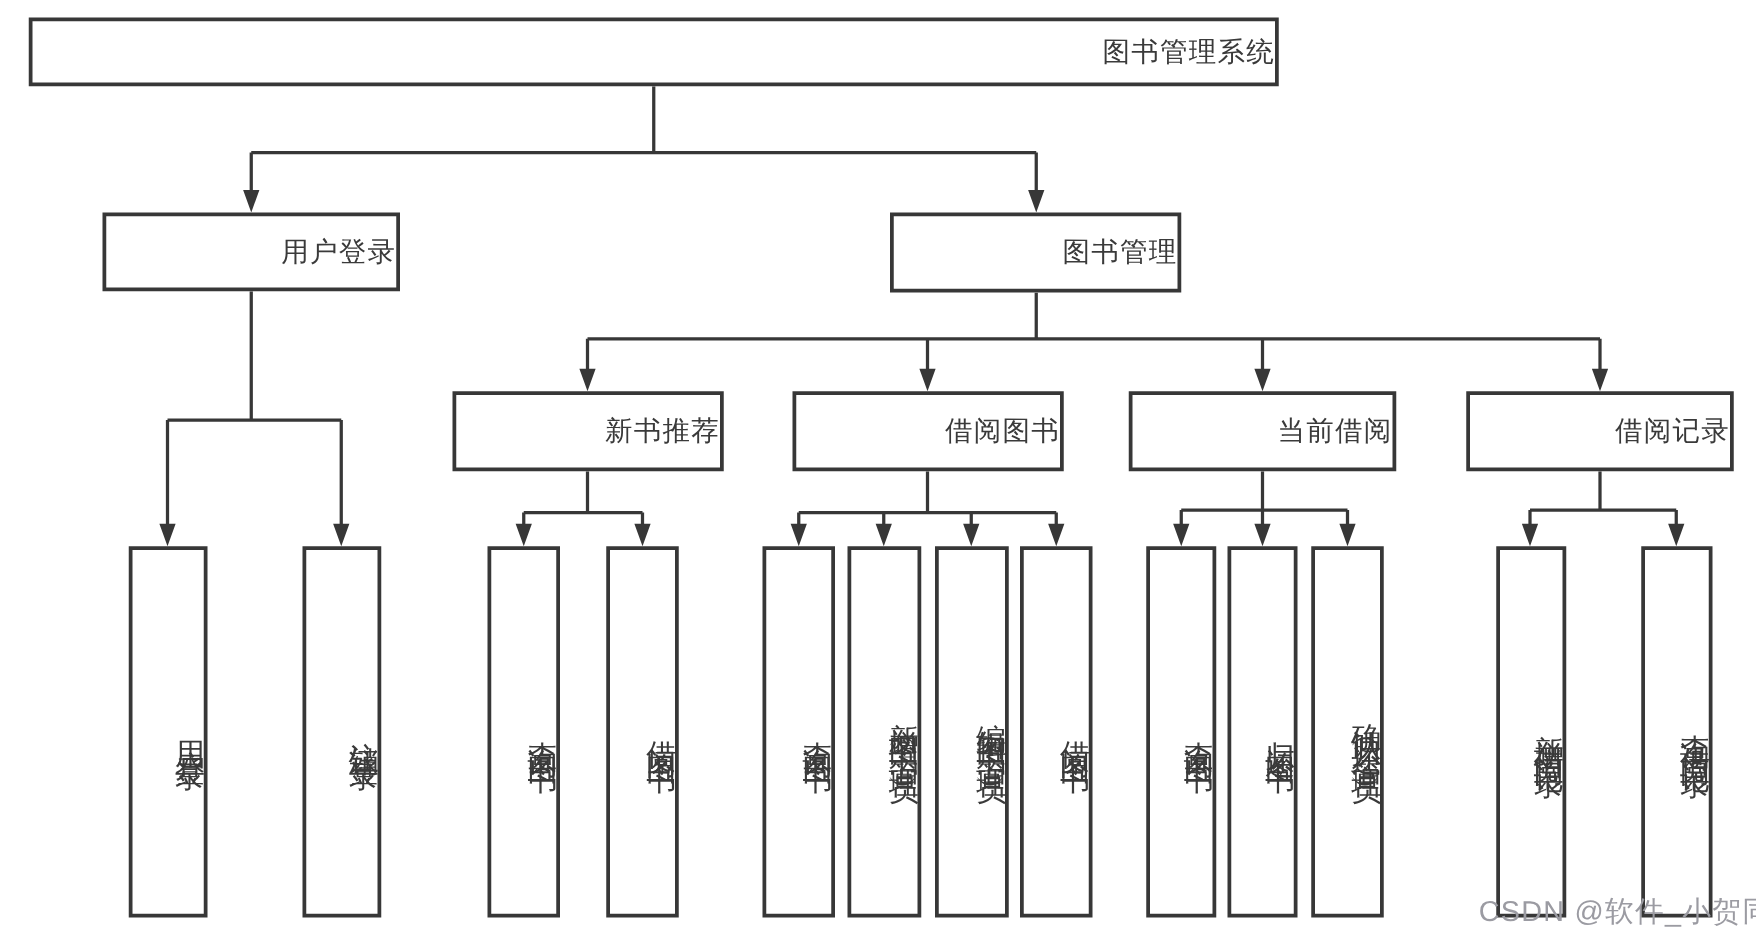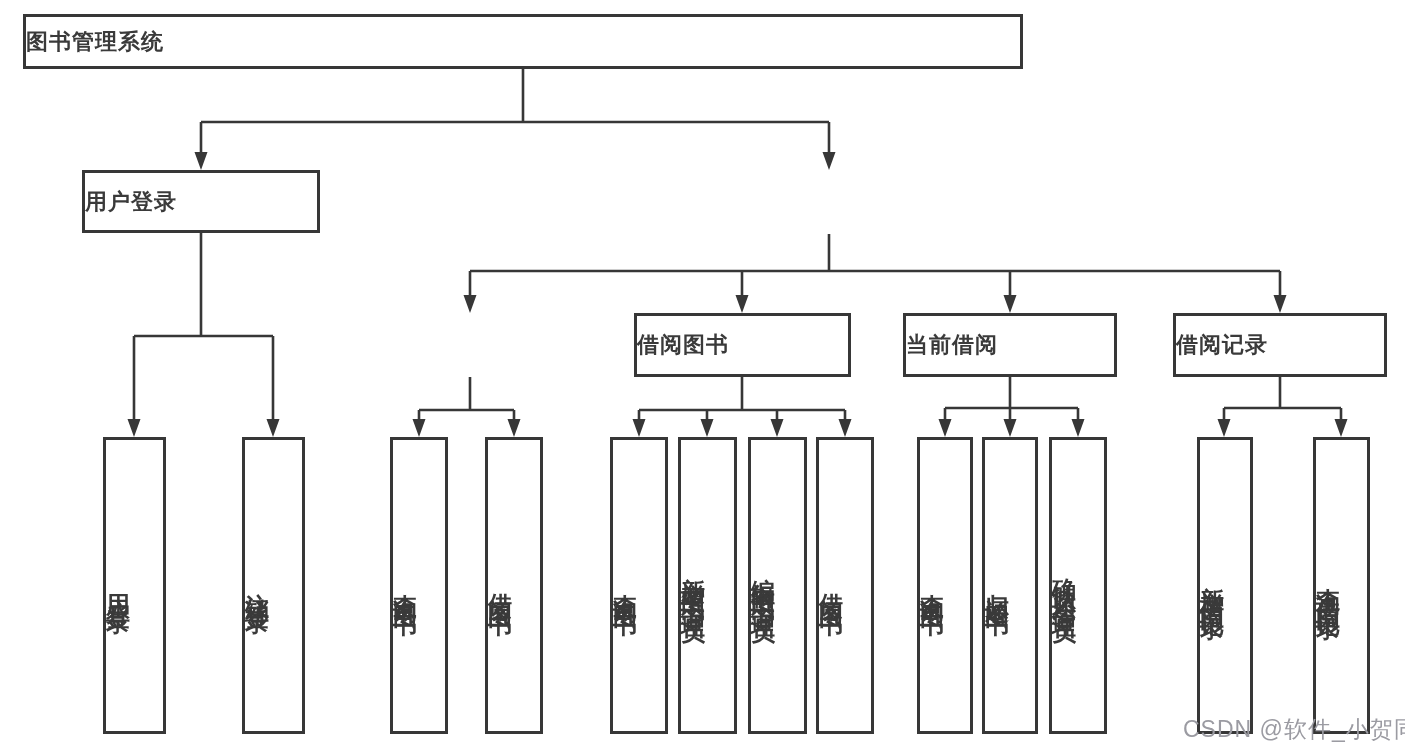--- a/index.html
+++ b/index.html
@@ -3,21 +3,21 @@
 <meta charset="utf-8">
 <style>
   html,body{margin:0;padding:0;background:#ffffff;}
   .canvas{
     position:relative;width:1405px;height:747px;background:#ffffff;
     font-family:"Liberation Sans",sans-serif;overflow:hidden;
   }
   .connectors{position:absolute;left:0;top:0;z-index:0;}
   .box{
     position:absolute;box-sizing:border-box;border:3px solid #373737;background:#ffffff;
-    display:flex;align-items:center;justify-content:flex-start;color:#3a3a3a;z-index:1;font-weight:bold;
+    display:flex;align-items:center;justify-content:flex-end;color:#3a3a3a;z-index:1;
   }
   .hbox{font-size:22px;letter-spacing:1px;white-space:nowrap;}
   .vbox span{
     writing-mode:vertical-rl;text-orientation:mixed;
     font-size:24px;line-height:1;letter-spacing:6px;white-space:nowrap;
   }
   .watermark{
     position:absolute;left:1183px;top:714px;z-index:3;
     font-size:23px;color:#9b9ba2;letter-spacing:1px;white-space:nowrap;
   }
@@ -47,21 +47,27 @@
              M1217.5 419 L1230.5 419 L1224 437 Z  M1334.5 419 L1347.5 419 L1341 437 Z" fill="#373737" stroke="none"></path>
   </svg>
 
   <div class="box hbox" style="left:23px;top:14px;width:1000px;height:55px">
     <span>图书管理系统</span>
   </div>
 
   <div class="box hbox" style="left:82px;top:170px;width:238px;height:63px">
     <span>用户登录</span>
   </div>
+  <div class="box hbox" style="left:712px;top:170px;width:233px;height:64px">
+    <span>图书管理</span>
+  </div>
 
+  <div class="box hbox" style="left:362px;top:313px;width:217px;height:64px">
+    <span>新书推荐</span>
+  </div>
   <div class="box hbox" style="left:634px;top:313px;width:217px;height:64px">
     <span>借阅图书</span>
   </div>
   <div class="box hbox" style="left:903px;top:313px;width:214px;height:64px">
     <span>当前借阅</span>
   </div>
   <div class="box hbox" style="left:1173px;top:313px;width:214px;height:64px">
     <span>借阅记录</span>
   </div>
 

